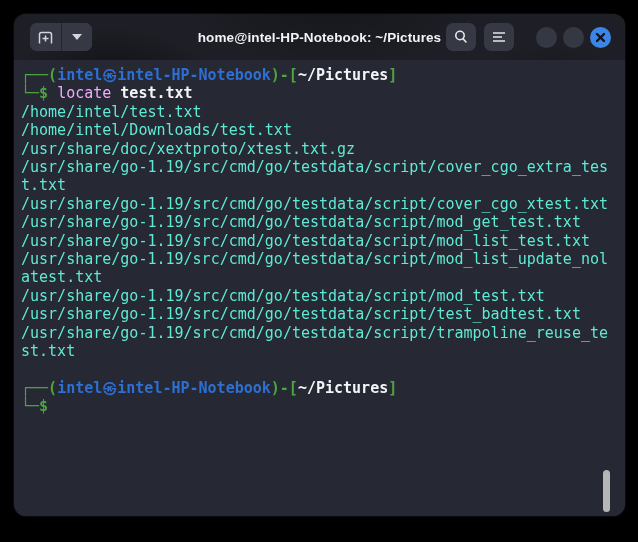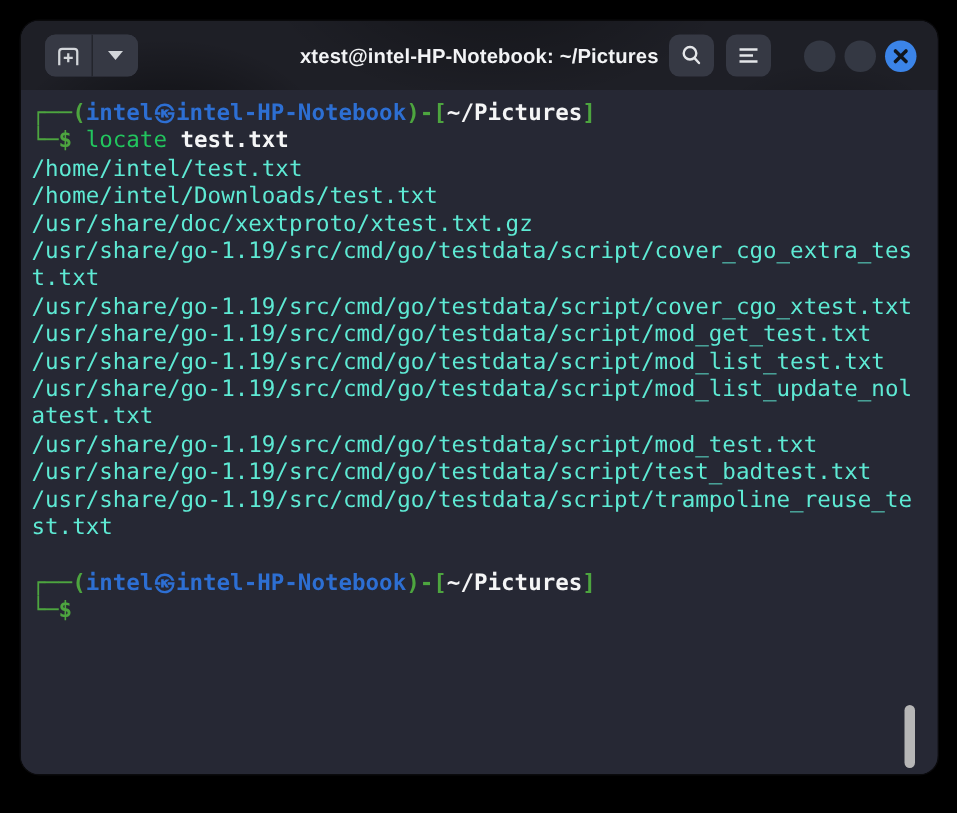--- a/index.html
+++ b/index.html
@@ -37,21 +37,21 @@
         border-top:6px solid #d3d6da;}
   
   .terminal{position:absolute;left:0;top:46px;right:0;bottom:0;background:#262834;
             padding:6px 14px 6px 7px;cursor:text;}
   .term-out{font-family:"DejaVu Sans Mono","Liberation Mono",monospace;
             font-size:15px;line-height:18.4px;white-space:pre-wrap;word-break:break-all;
             width:65ch;color:#d5d7da;}
   .line{min-height:18.4px;}
   .seg-green{color:#4da53f;font-weight:bold;}
   .seg-blue{color:#2d6fd3;font-weight:bold;}
-  .seg-teal{color:#22c55e;}
+  .seg-teal{color:#f0abfc;}
   .seg-bold{color:#f4f5f6;font-weight:bold;}
   .seg-fg{color:#5eead4;}
   .scroll-thumb{position:absolute;right:15px;bottom:4px;width:7px;height:42px;
                 border-radius:4px;background:#b6b6b6;cursor:default;}
 </style>
 </head>
 <body>
 
 <div class="stage">
   <div class="window">
@@ -65,21 +65,21 @@
               <line x1="8.5" y1="5.5" x2="8.5" y2="11.5" stroke="#d3d6da" stroke-width="1.5"></line>
               <line x1="5.5" y1="8.5" x2="11.5" y2="8.5" stroke="#d3d6da" stroke-width="1.5"></line>
             </svg>
           </button>
           <button class="tb-btn">
             <span class="chev"></span>
           </button>
         </div>
       </div>
 
-      <div class="tb-title">xtest@intel-HP-Notebook: ~/Pictures</div>
+      <div class="tb-title">home@intel-HP-Notebook: ~/Pictures</div>
 
       <div class="tb-right">
         <button class="sq-btn">
           <svg width="16" height="16" viewBox="0 0 16 16">
             <circle cx="7" cy="6.5" r="4.2" fill="none" stroke="#e4e6e9" stroke-width="1.6"></circle>
             <line x1="9.9" y1="9.6" x2="13" y2="13" stroke="#e4e6e9" stroke-width="1.6" stroke-linecap="round"></line>
           </svg>
         </button>
         <button class="sq-btn">
           <svg width="14" height="12" viewBox="0 0 14 12">

